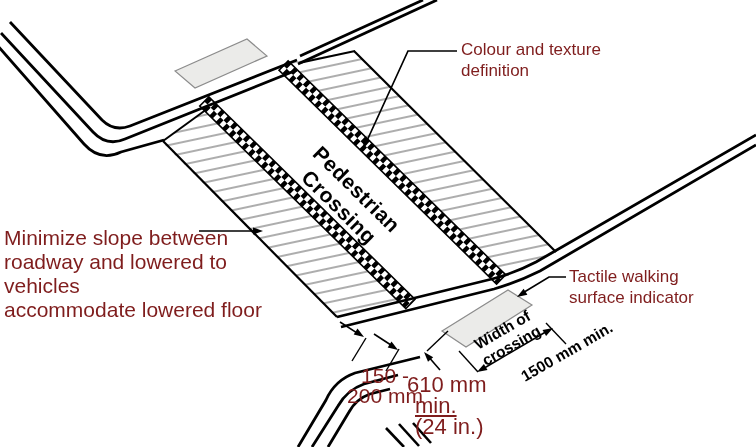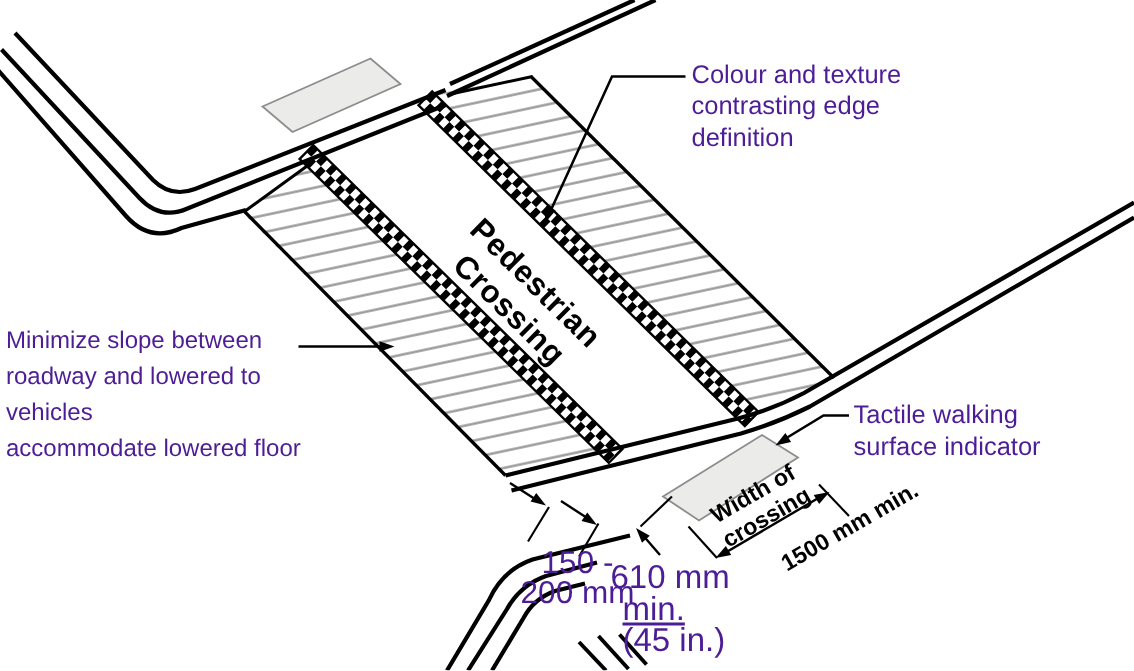--- a/index.html
+++ b/index.html
@@ -1,23 +1,23 @@
 <!DOCTYPE html>
 <html><head>
 <meta charset="utf-8">
 <style>
   html,body{margin:0;padding:0;background:#fff;}
   #stage{
     position:relative;width:756px;height:447px;background:#ffffff;overflow:hidden;
     font-family:"Liberation Sans","DejaVu Sans",sans-serif;color:#000;
   }
   #linework{position:absolute;left:0;top:0;}
-  .lbl{position:absolute;font-size:17px;line-height:21px;color:#4c1d95;}
+  .lbl{position:absolute;font-size:17px;line-height:21px;color:#7f1d1d;}
   .lbl div{white-space:nowrap;}
-  .lbl-slope{font-size:16px;line-height:24px;}
+  .lbl-slope{font-size:21px;line-height:24px;margin-top:10px;}
   .lbl-dim{font-size:21px;line-height:20px;text-align:center;}
   .lbl-dim2{font-size:22px;line-height:21px;}
   .rot{position:absolute;transform-origin:center center;text-align:center;font-weight:bold;}
   .lbl-ped{left:348px;top:198px;font-size:21px;line-height:25px;letter-spacing:0.5px;
            transform:translate(-50%,-50%) rotate(44.5deg);}
   .lbl-woc{left:507px;top:338px;font-size:15.5px;line-height:18px;
            transform:translate(-50%,-50%) rotate(-30deg);}
   .lbl-1500{left:567px;top:352px;font-size:15.5px;line-height:18px;white-space:nowrap;
            transform:translate(-50%,-50%) rotate(-30deg);}
 </style>
@@ -114,21 +114,20 @@
     </g>
   </svg>
 
   <div class="rot lbl-ped">
     <div>Pedestrian</div>
     <div>Crossing</div>
   </div>
 
   <div class="lbl" style="left:461px;top:39px;">
     <div>Colour and texture</div>
-    <div>contrasting edge</div>
     <div>definition</div>
   </div>
 
   <div class="lbl lbl-slope" style="left:4px;top:216px;">
     <div>Minimize slope between</div>
     <div>roadway and lowered to</div>
     <div>vehicles</div>
     <div>accommodate lowered floor</div>
   </div>
 
@@ -138,21 +137,21 @@
   </div>
 
   <div class="lbl lbl-dim" style="left:336px;top:366px;width:98px;">
     <div>150 -</div>
     <div>200 mm</div>
   </div>
 
   <div class="lbl lbl-dim2" style="left:407px;top:374px;">
     <div>610 mm</div>
     <div style="padding-left:8px;text-decoration:underline;">min.</div>
-    <div style="padding-left:8px;">(45 in.)</div>
+    <div style="padding-left:8px;">(24 in.)</div>
   </div>
 
   <div class="rot lbl-woc">
     <div>Width of</div>
     <div>crossing</div>
   </div>
   <div class="rot lbl-1500">1500 mm min.</div>
 
 </div>
 

